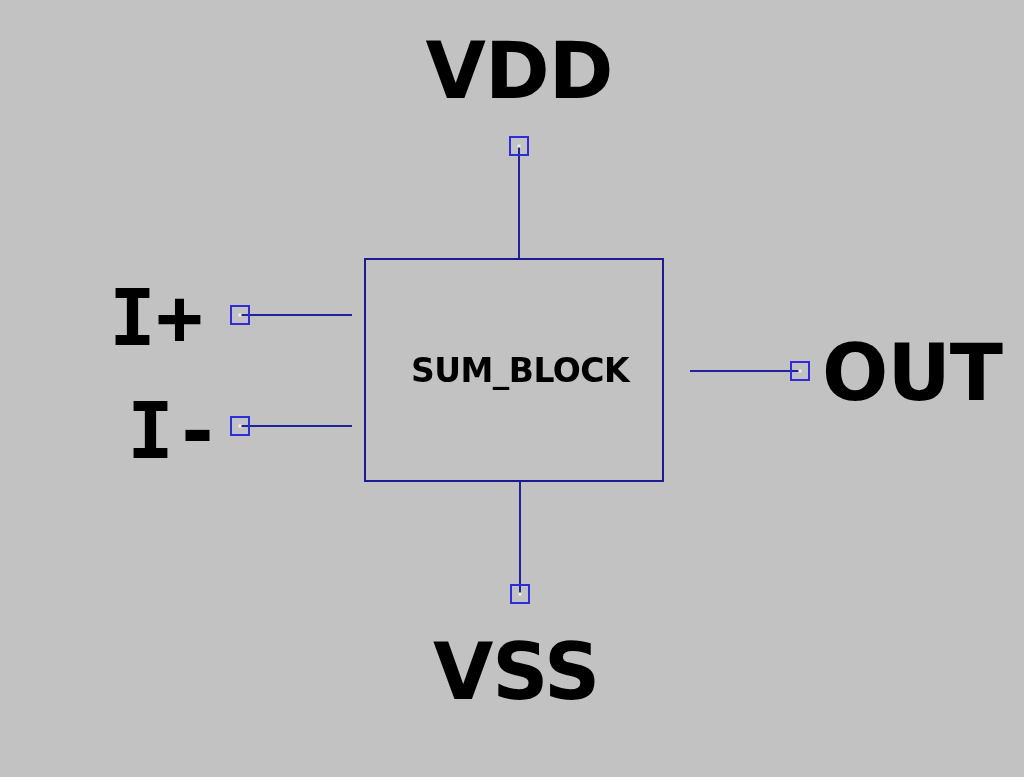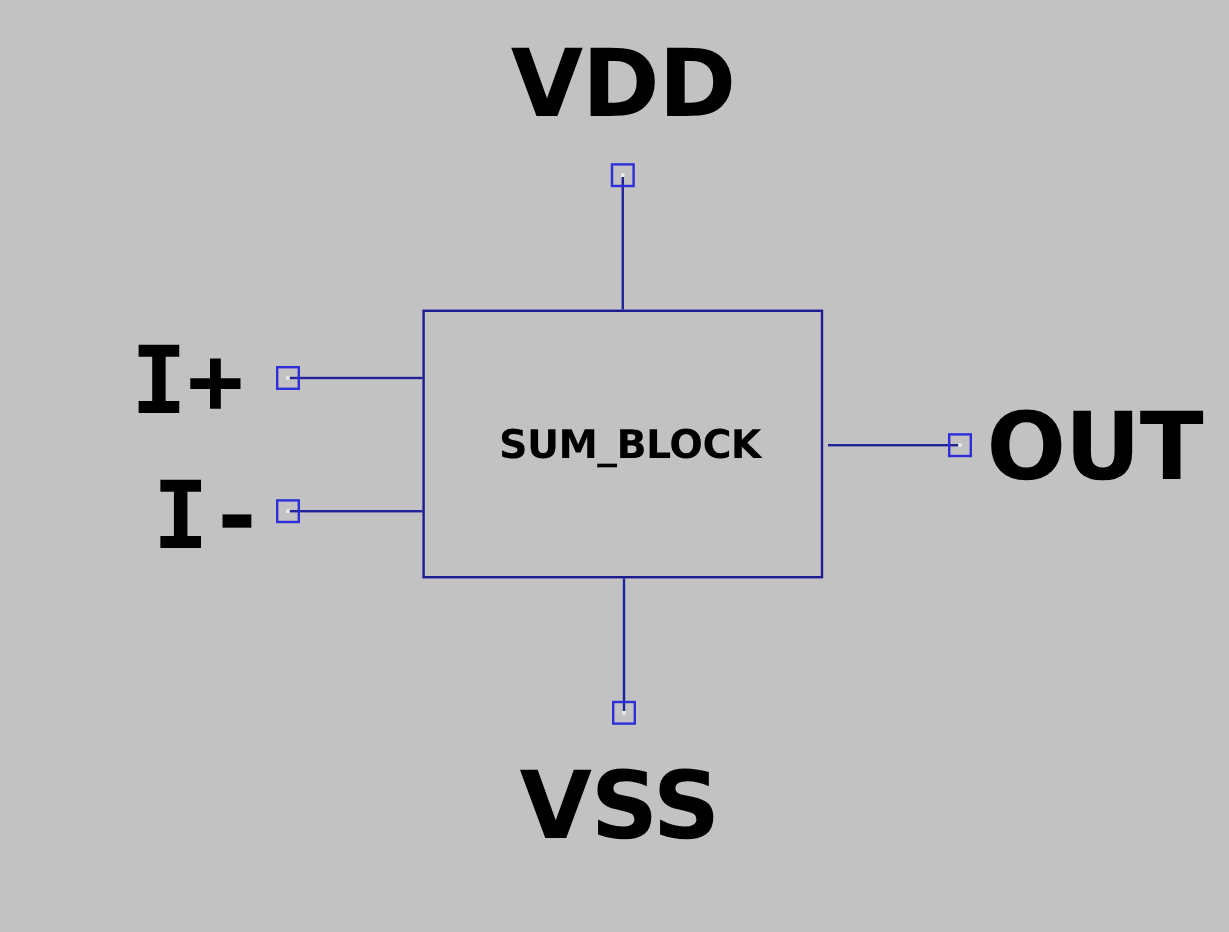--- a/index.html
+++ b/index.html
@@ -33,23 +33,23 @@
   }
   .label-vdd    { left: 519px; top: 71px; text-align: center;  }
   .label-iplus  { left: 156px; top: 318px; }
   .label-iminus { left: 174px; top: 431px; }
   .label-out    { left: 912px; top: 373px; }
   .label-vss    { left: 516px; top: 672px; }
 
   
   .block {
     position: absolute;
-    left: 352px;
+    left: 364px;
     top: 258px;
-    width: 334px;
+    width: 300px;
     height: 224px;
     box-sizing: border-box;
     border: 2px solid #1c1c90;
     display: flex;
     align-items: center;
     justify-content: center;
     z-index: 1;
     padding-left: 12px;
   }
   .block-name {

